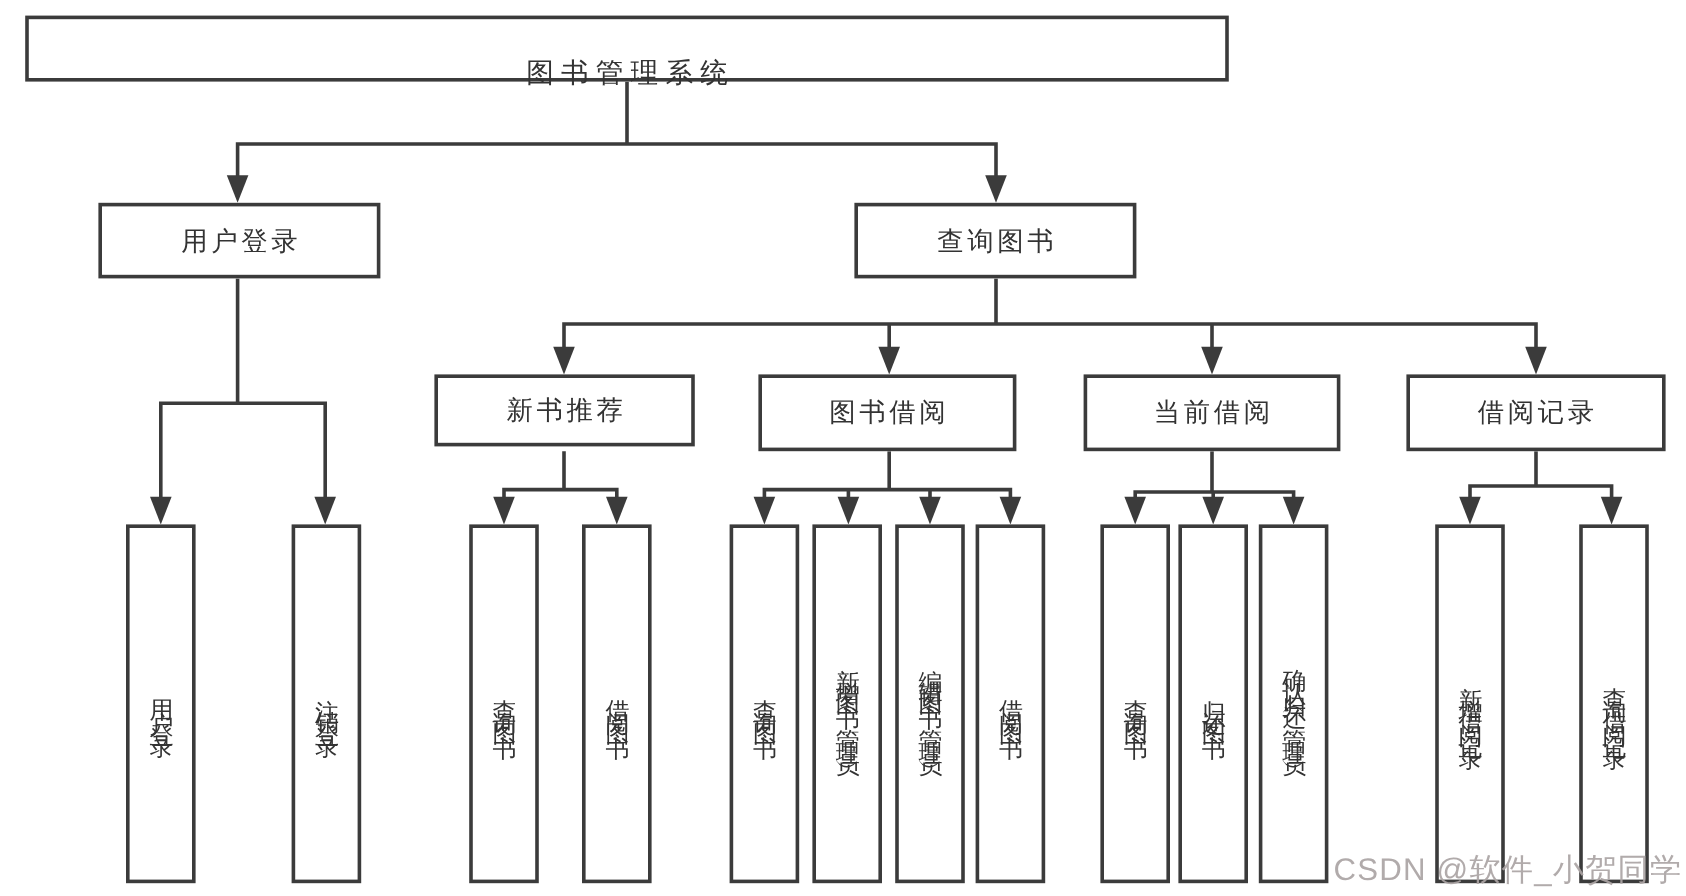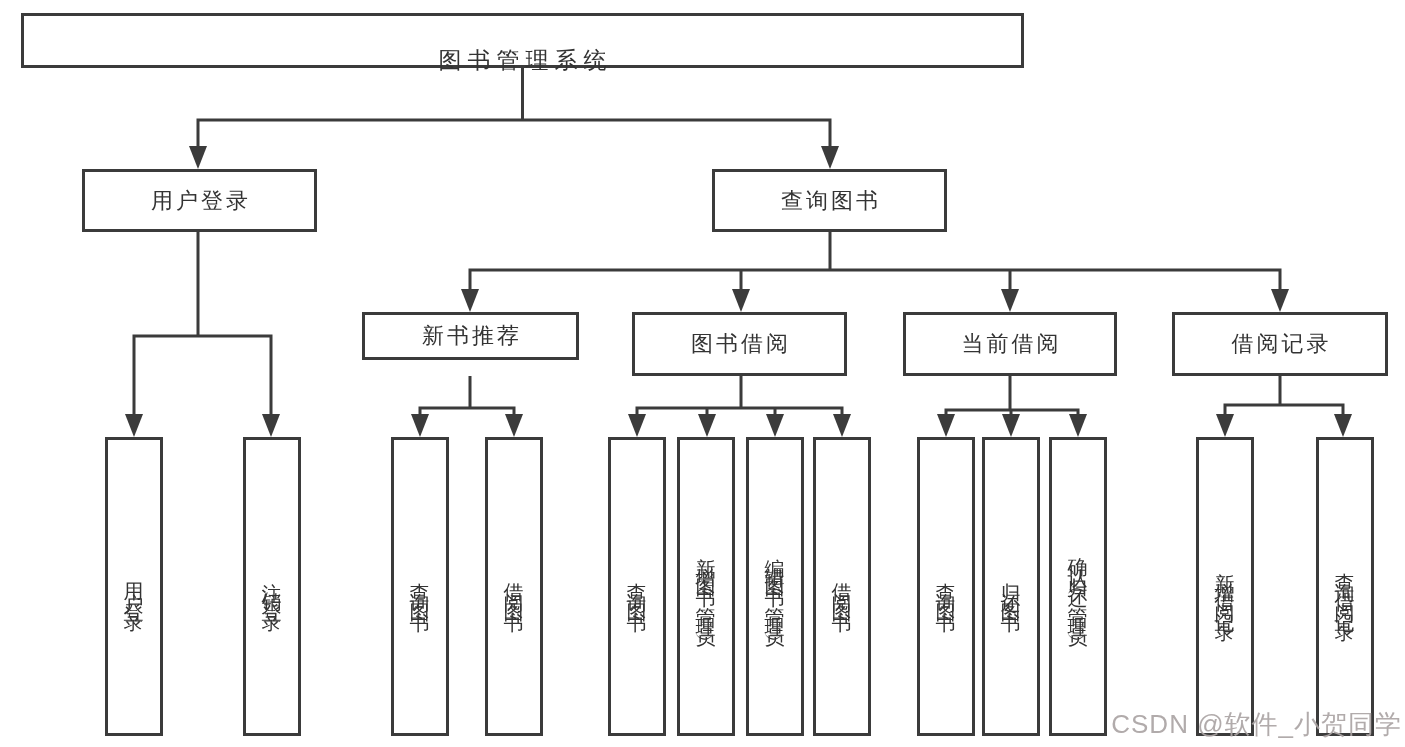--- a/index.html
+++ b/index.html
@@ -104,21 +104,21 @@
     <span class="lbl root-label">图书管理系统</span>
   </div>
 
   <div class="node" style="left:82px; top:169px; width:235px; height:63px;">
     <span class="lbl h-label">用户登录</span>
   </div>
   <div class="node" style="left:712px; top:169px; width:235px; height:63px;">
     <span class="lbl h-label">查询图书</span>
   </div>
 
-  <div class="node" style="left:362px; top:312px; width:217px; height:48px;">
+  <div class="node" style="left:362px; top:312px; width:217px; height:60px;">
     <span class="lbl h-label">新书推荐</span>
   </div>
   <div class="node" style="left:903px; top:312px; width:214px; height:64px;">
     <span class="lbl h-label">当前借阅</span>
   </div>
   <div class="node" style="left:632px; top:312px; width:215px; height:64px;">
     <span class="lbl h-label">图书借阅</span>
   </div>
   <div class="node" style="left:1172px; top:312px; width:216px; height:64px;">
     <span class="lbl h-label">借阅记录</span>

